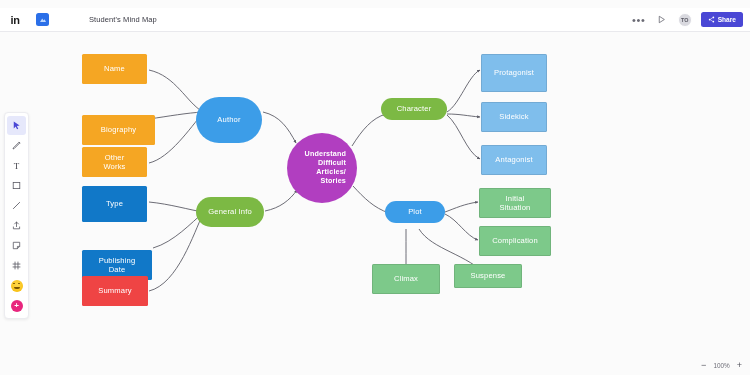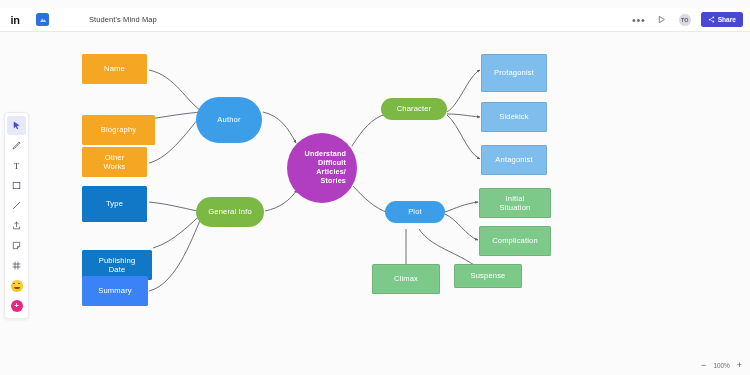--- a/index.html
+++ b/index.html
@@ -252,21 +252,21 @@
         </div>
         <div class="node rect" style="left: 82px; top: 123px; width: 65px; height: 30px; background: rgb(245, 166, 35);">
           <span>Other Works</span>
         </div>
         <div class="node rect" style="left: 82px; top: 162px; width: 65px; height: 36px; background: rgb(17, 120, 200);">
           <span>Type</span>
         </div>
         <div class="node rect" style="left: 82px; top: 209px; width: 70px; height: 30px; background: rgb(17, 120, 200); margin-top: 17px;">
           <span>Publishing Date</span>
         </div>
-        <div class="node rect" style="left: 82px; top: 252px; width: 66px; height: 30px; background: #3b82f6;">
+        <div class="node rect" style="left: 82px; top: 252px; width: 66px; height: 30px; background: #ef4444;">
           <span>Summary</span>
         </div>
         <div class="node pill" style="left: 196px; top: 73px; width: 66px; height: 46px; background: rgb(60, 157, 232);">
           <span>Author</span>
         </div>
         <div class="node pill" style="left: 196px; top: 173px; width: 68px; height: 30px; background: rgb(124, 185, 68);">
           <span>General Info</span>
         </div>
         <div class="node circ" style="left: 287px; top: 109px; width: 70px; height: 70px; background: rgb(177, 62, 192); text-align: right;">
           <span>Understand Difficult Articles/ Stories</span>

